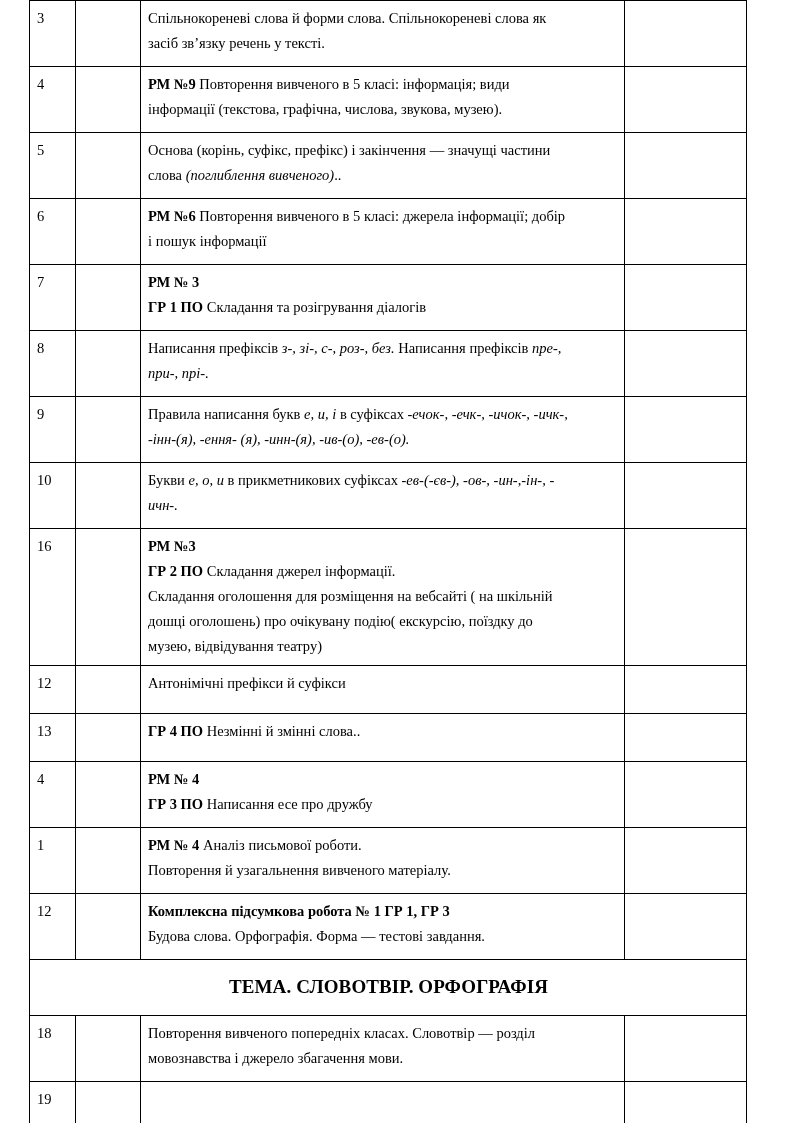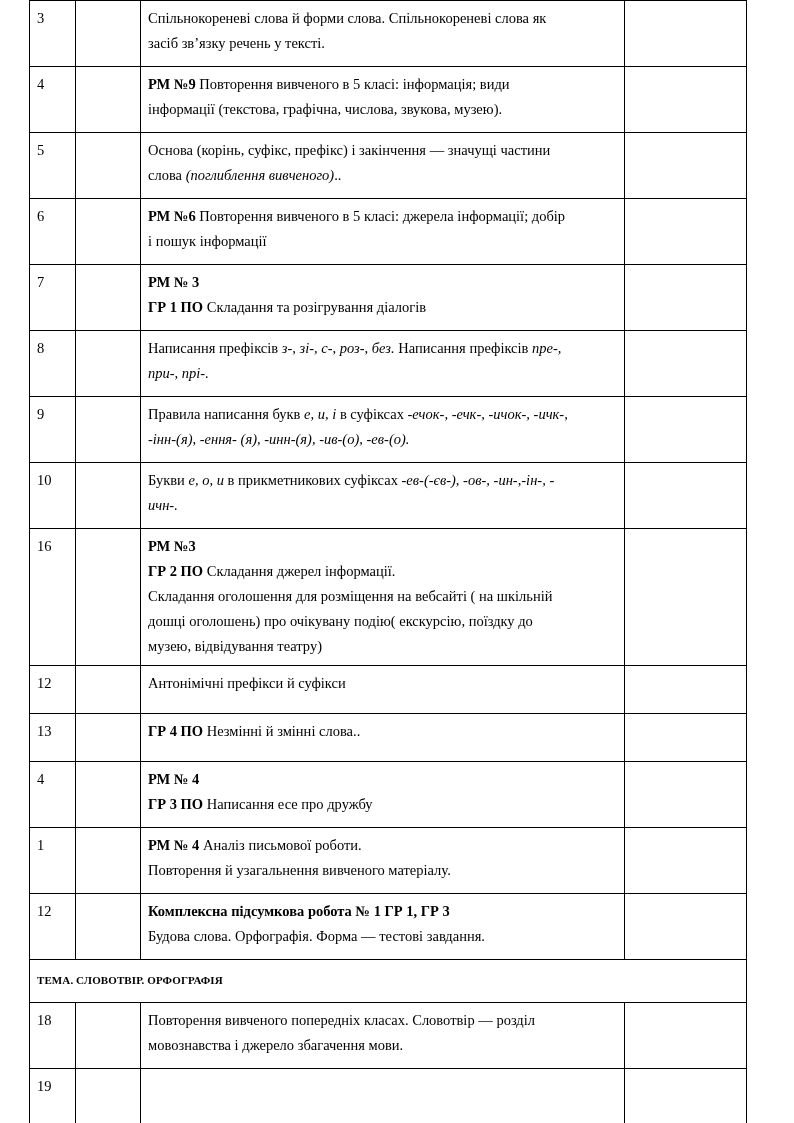--- a/index.html
+++ b/index.html
@@ -50,22 +50,23 @@
   }
   td.date, td.note { padding: 0; }
 
   td.body { padding-right: 10px; }
 
   .line { display: block; }
   .b { font-weight: bold; }
   .i { font-style: italic; }
 
   tr.section td {
+    text-align: center;
     font-weight: bold;
-    font-size: 11px;
+    font-size: 19px;
     letter-spacing: 0.1px;
     padding-top: 11px;
     padding-bottom: 12px;
     vertical-align: middle;
   }
 
   
   tr.r-2line td { height: 54px; }
   tr.r-1line td { height: 36px; }
   tr.r-3line td { height: 78px; }

